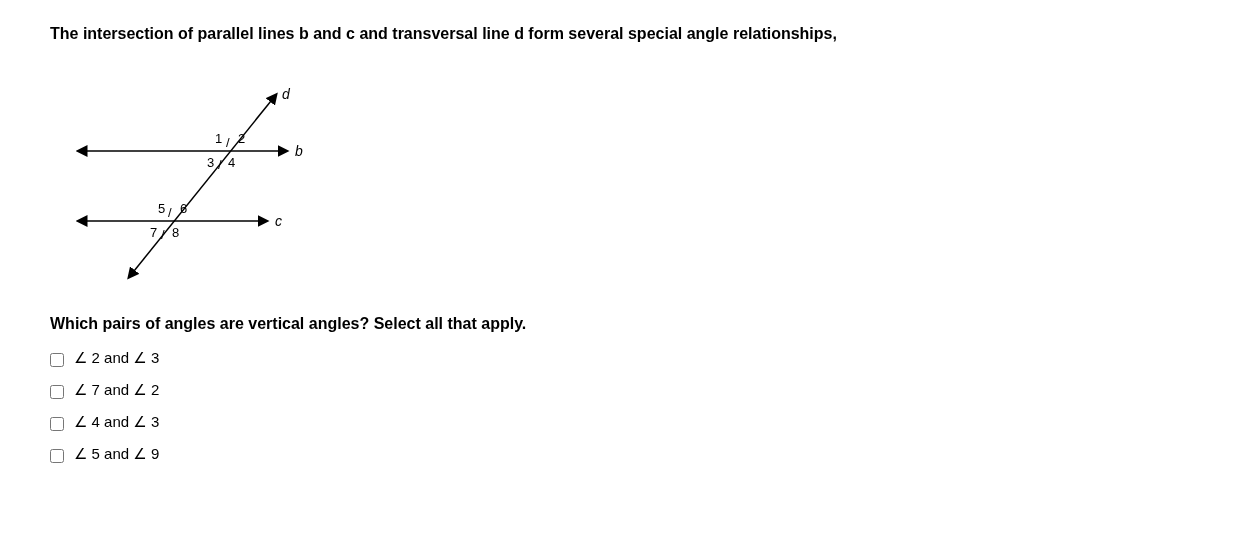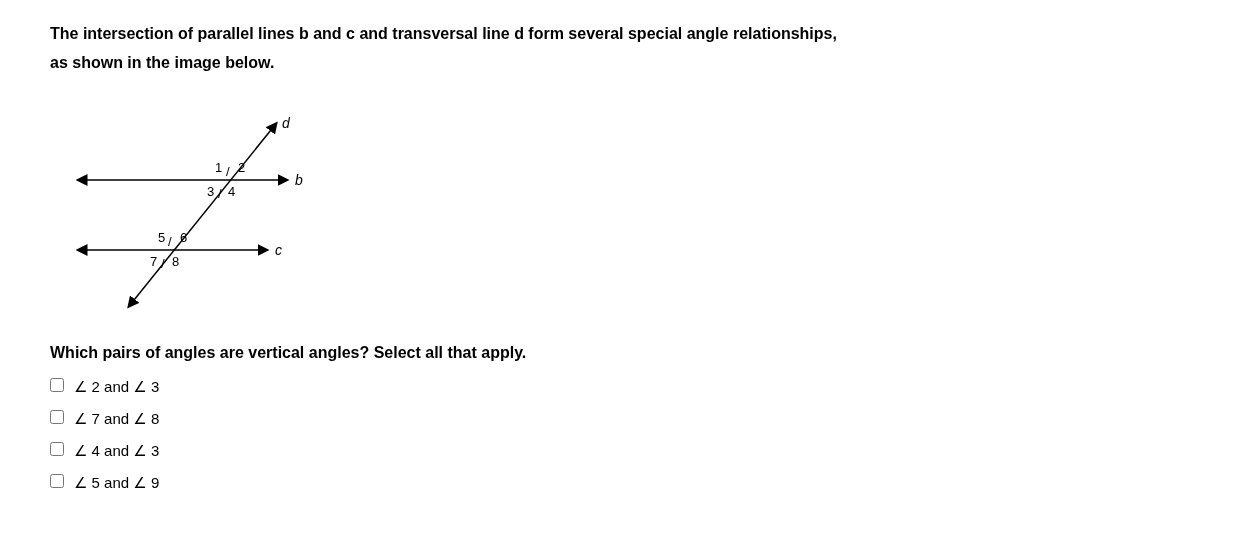--- a/index.html
+++ b/index.html
@@ -21,21 +21,21 @@
     .diagram-wrap {
       margin: 10px 0 20px 10px;
     }
     .sub-question {
       font-weight: bold;
       margin-top: 4px;
       margin-bottom: 16px;
     }
     .option-row {
       display: flex;
-      align-items: flex-start;
+      align-items: flex-end;
       margin-bottom: 14px;
       gap: 10px;
     }
     .option-row input[type="checkbox"] {
       width: 14px;
       height: 14px;
       margin-left: 0;
     }
     .option-label {
       font-size: 15px;
@@ -51,21 +51,20 @@
     svg .num {
       font-style: normal;
       font-size: 13px;
     }
   </style>
 </head>
 <body>
 
 <div class="question-stem">
   <span>The intersection of parallel lines b and c and transversal line d form several special angle relationships,</span><br>
-  <span>as shown in the image below.</span>
 </div>
 
 <div class="diagram-wrap">
   <svg width="260" height="210" viewBox="0 0 260 210">
     <defs>
       <marker id="arrow" markerWidth="8" markerHeight="8" refX="5" refY="4" orient="auto">
         <path d="M0,0 L8,4 L0,8 Z" fill="#000"></path>
       </marker>
       <marker id="arrowStart" markerWidth="8" markerHeight="8" refX="3" refY="4" orient="auto">
         <path d="M8,0 L0,4 L8,8 Z" fill="#000"></path>
@@ -101,21 +100,21 @@
 
 <div class="sub-question">Which pairs of angles are vertical angles? Select all that apply.</div>
 
 <div class="option-row">
   <input type="checkbox" style="">
   <span class="option-label angle">∠ 2 and ∠ 3</span>
 </div>
 
 <div class="option-row">
   <input type="checkbox" style="">
-  <span class="option-label angle">∠ 7 and ∠ 8</span>
+  <span class="option-label angle">∠ 7 and ∠ 2</span>
 </div>
 
 <div class="option-row">
   <input type="checkbox" style="">
   <span class="option-label angle">∠ 4 and ∠ 3</span>
 </div>
 
 <div class="option-row">
   <input type="checkbox" style="">
   <span class="option-label angle">∠ 5 and ∠ 9</span>

